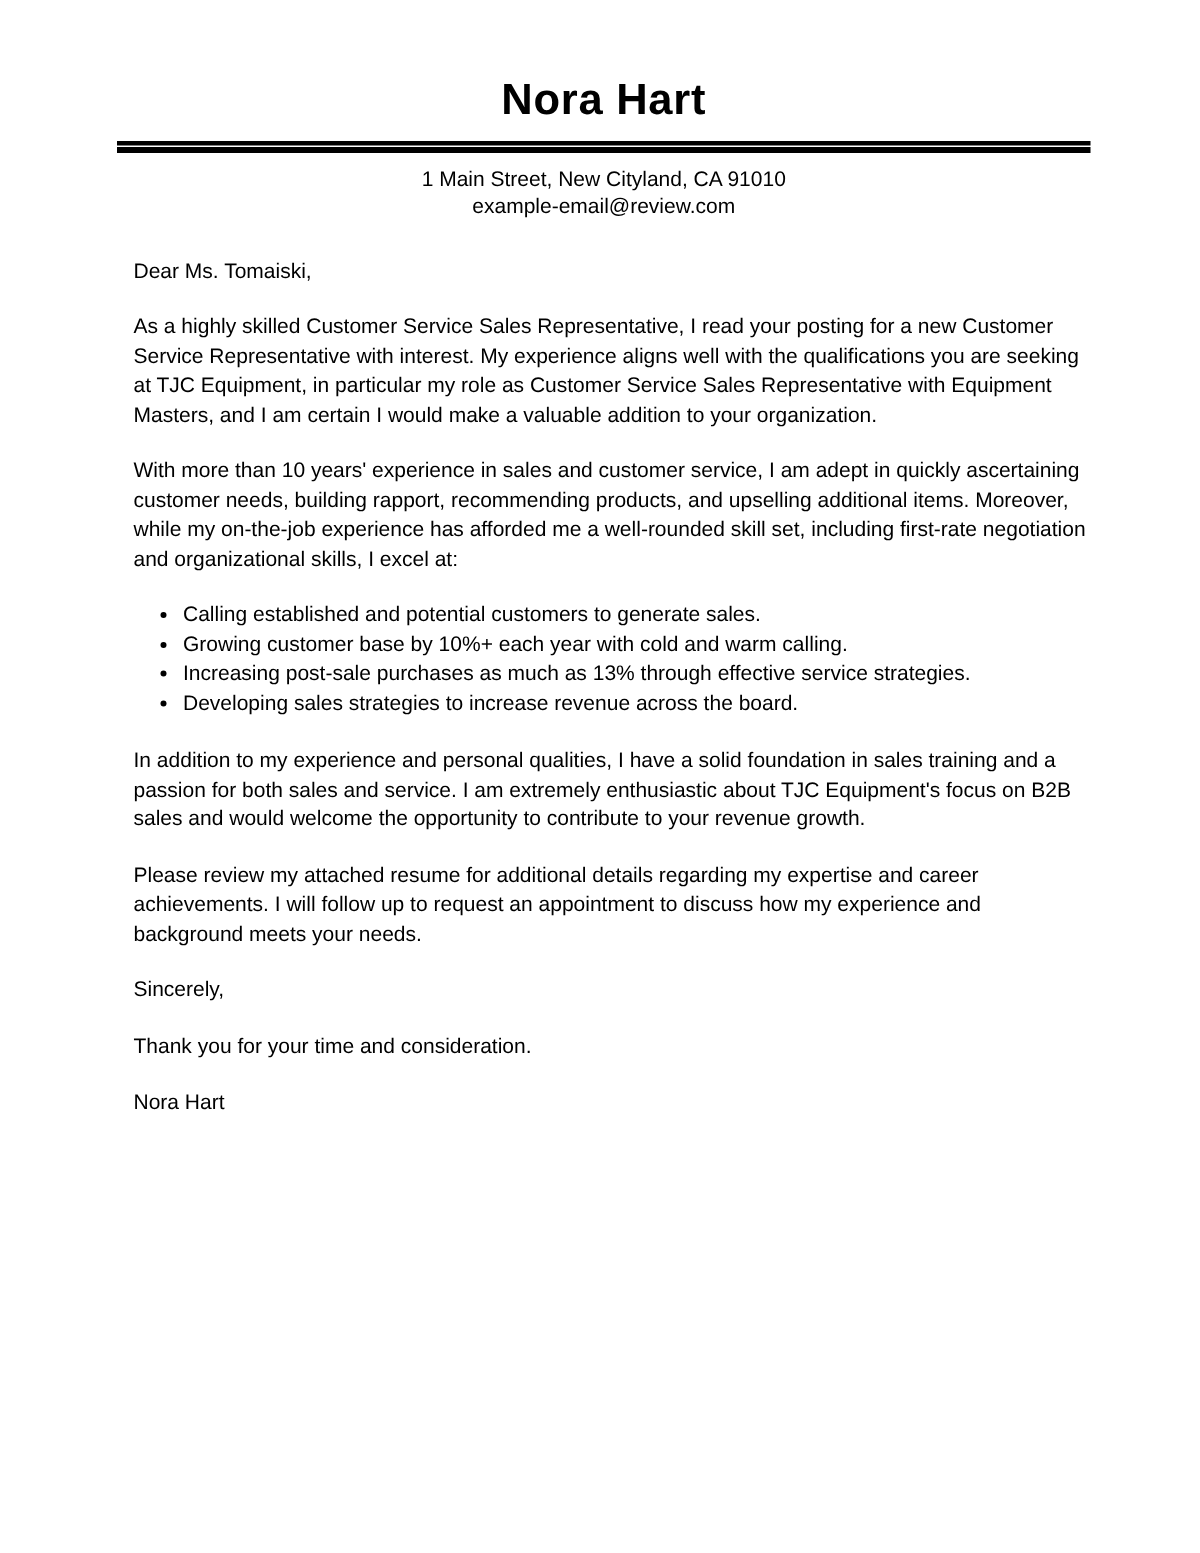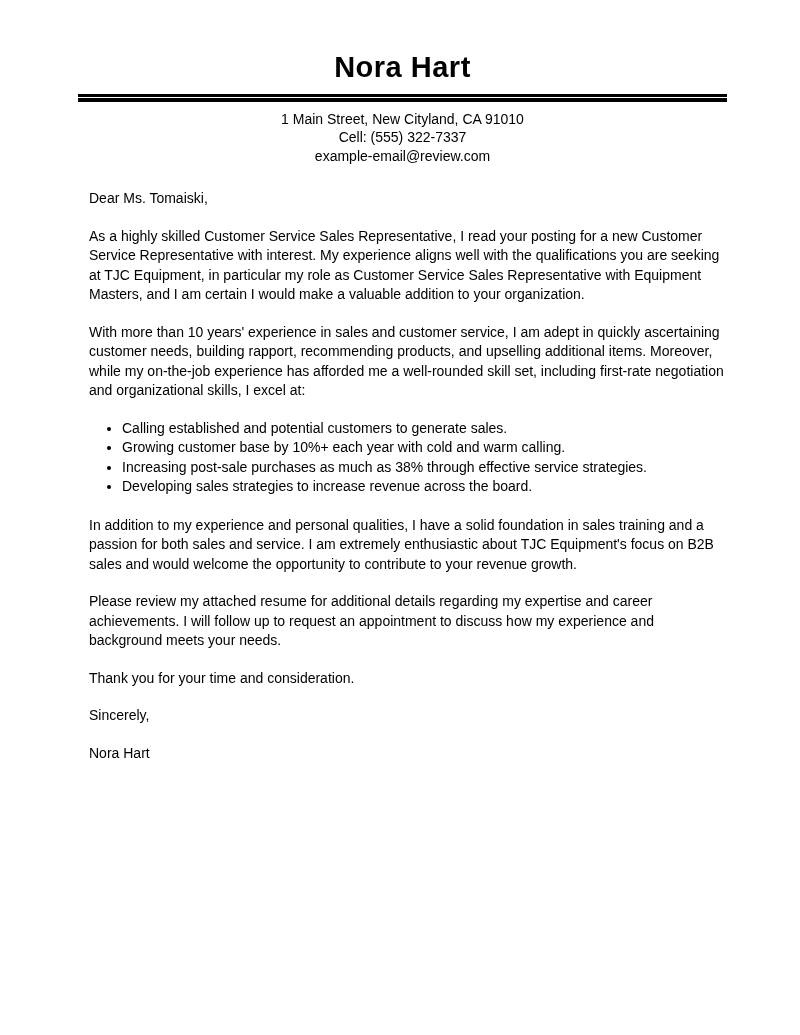--- a/index.html
+++ b/index.html
@@ -68,42 +68,41 @@
 <body>
 
 <div class="page">
 
   <h1 class="name">Nora Hart</h1>
 
   <div class="divider"></div>
 
   <div class="contact">
     <div>1 Main Street, New Cityland, CA 91010</div>
-    <div>Cell: (555) 322-7337</div>
     <div>example-email@review.com</div>
   </div>
 
   <div class="letter">
     <p>Dear Ms. Tomaiski,</p>
 
     <p>As a highly skilled Customer Service Sales Representative, I read your posting for a new Customer Service Representative with interest. My experience aligns well with the qualifications you are seeking at TJC Equipment, in particular my role as Customer Service Sales Representative with Equipment Masters, and I am certain I would make a valuable addition to your organization.</p>
 
     <p>With more than 10 years' experience in sales and customer service, I am adept in quickly ascertaining customer needs, building rapport, recommending products, and upselling additional items. Moreover, while my on-the-job experience has afforded me a well-rounded skill set, including first-rate negotiation and organizational skills, I excel at:</p>
 
     <ul>
       <li>Calling established and potential customers to generate sales.</li>
       <li>Growing customer base by 10%+ each year with cold and warm calling.</li>
-      <li>Increasing post-sale purchases as much as 38% through effective service strategies.</li>
+      <li>Increasing post-sale purchases as much as 13% through effective service strategies.</li>
       <li>Developing sales strategies to increase revenue across the board.</li>
     </ul>
 
     <p>In addition to my experience and personal qualities, I have a solid foundation in sales training and a passion for both sales and service. I am extremely enthusiastic about TJC Equipment's focus on B2B sales and would welcome the opportunity to contribute to your revenue growth.</p>
 
     <p>Please review my attached resume for additional details regarding my expertise and career achievements. I will follow up to request an appointment to discuss how my experience and background meets your needs.</p>
 
+    <p>Sincerely,</p>
+
     <p>Thank you for your time and consideration.</p>
-
-    <p>Sincerely,</p>
 
     <p class="signature">Nora Hart</p>
   </div>
 
 </div>
 
 </body></html>

